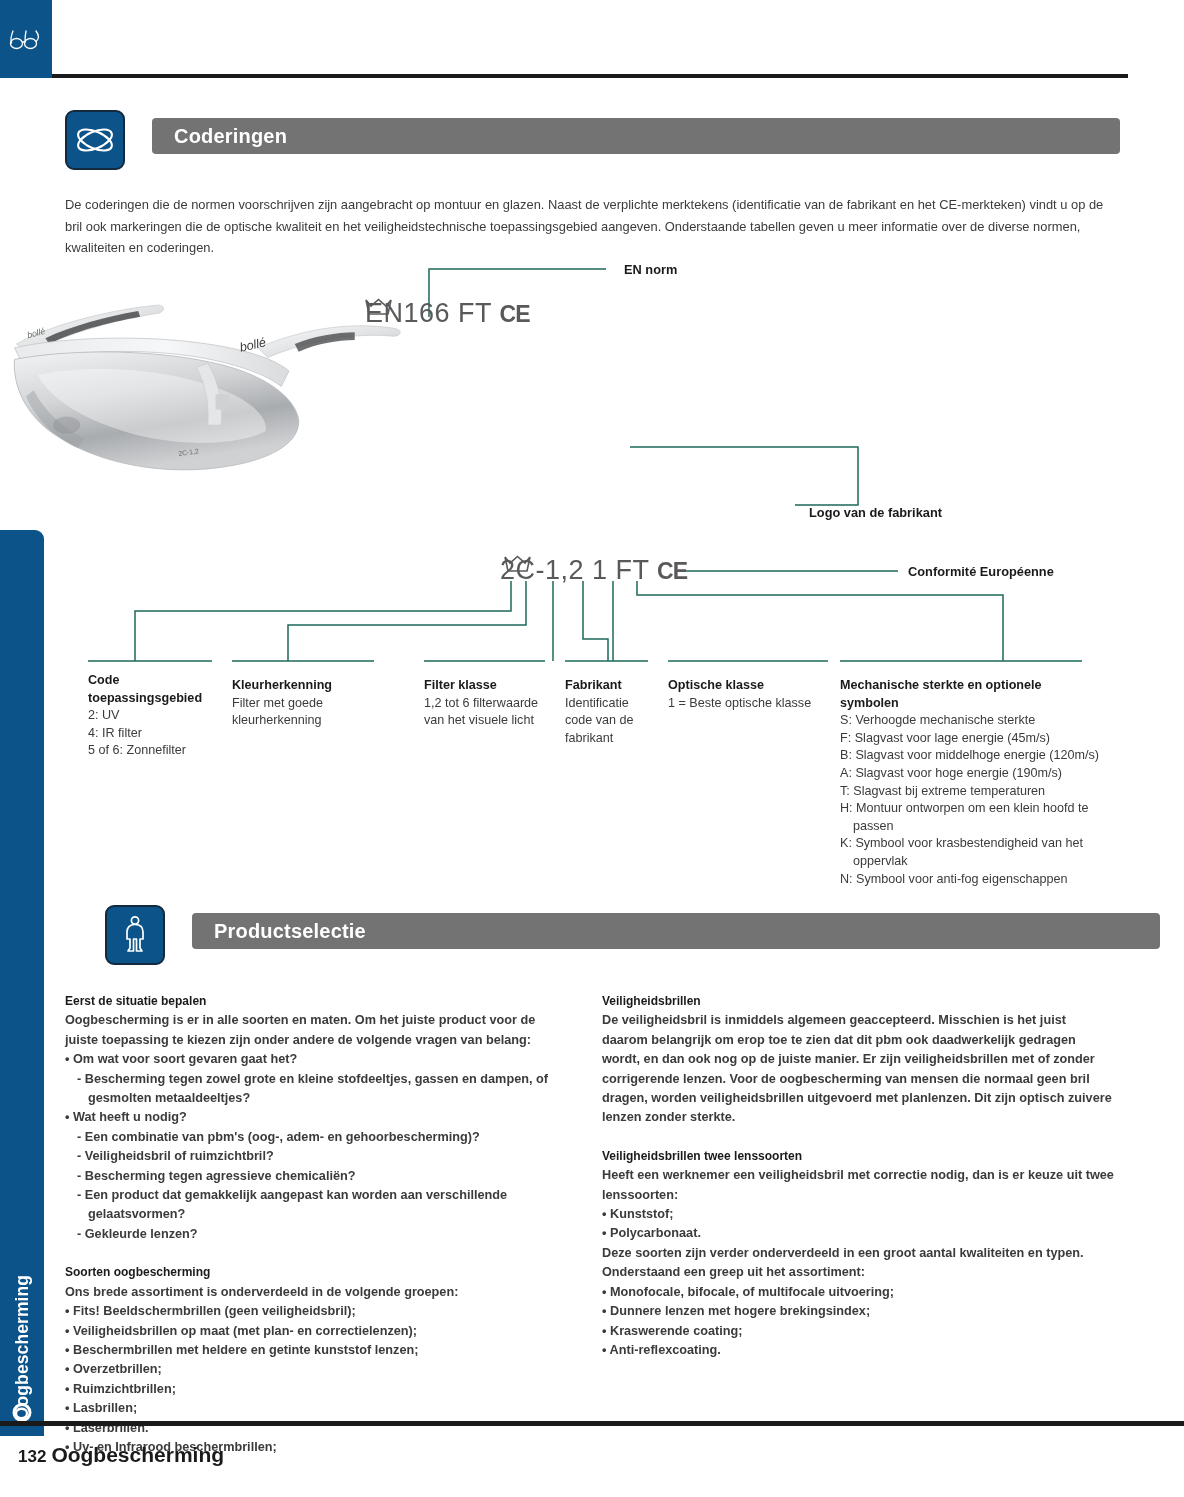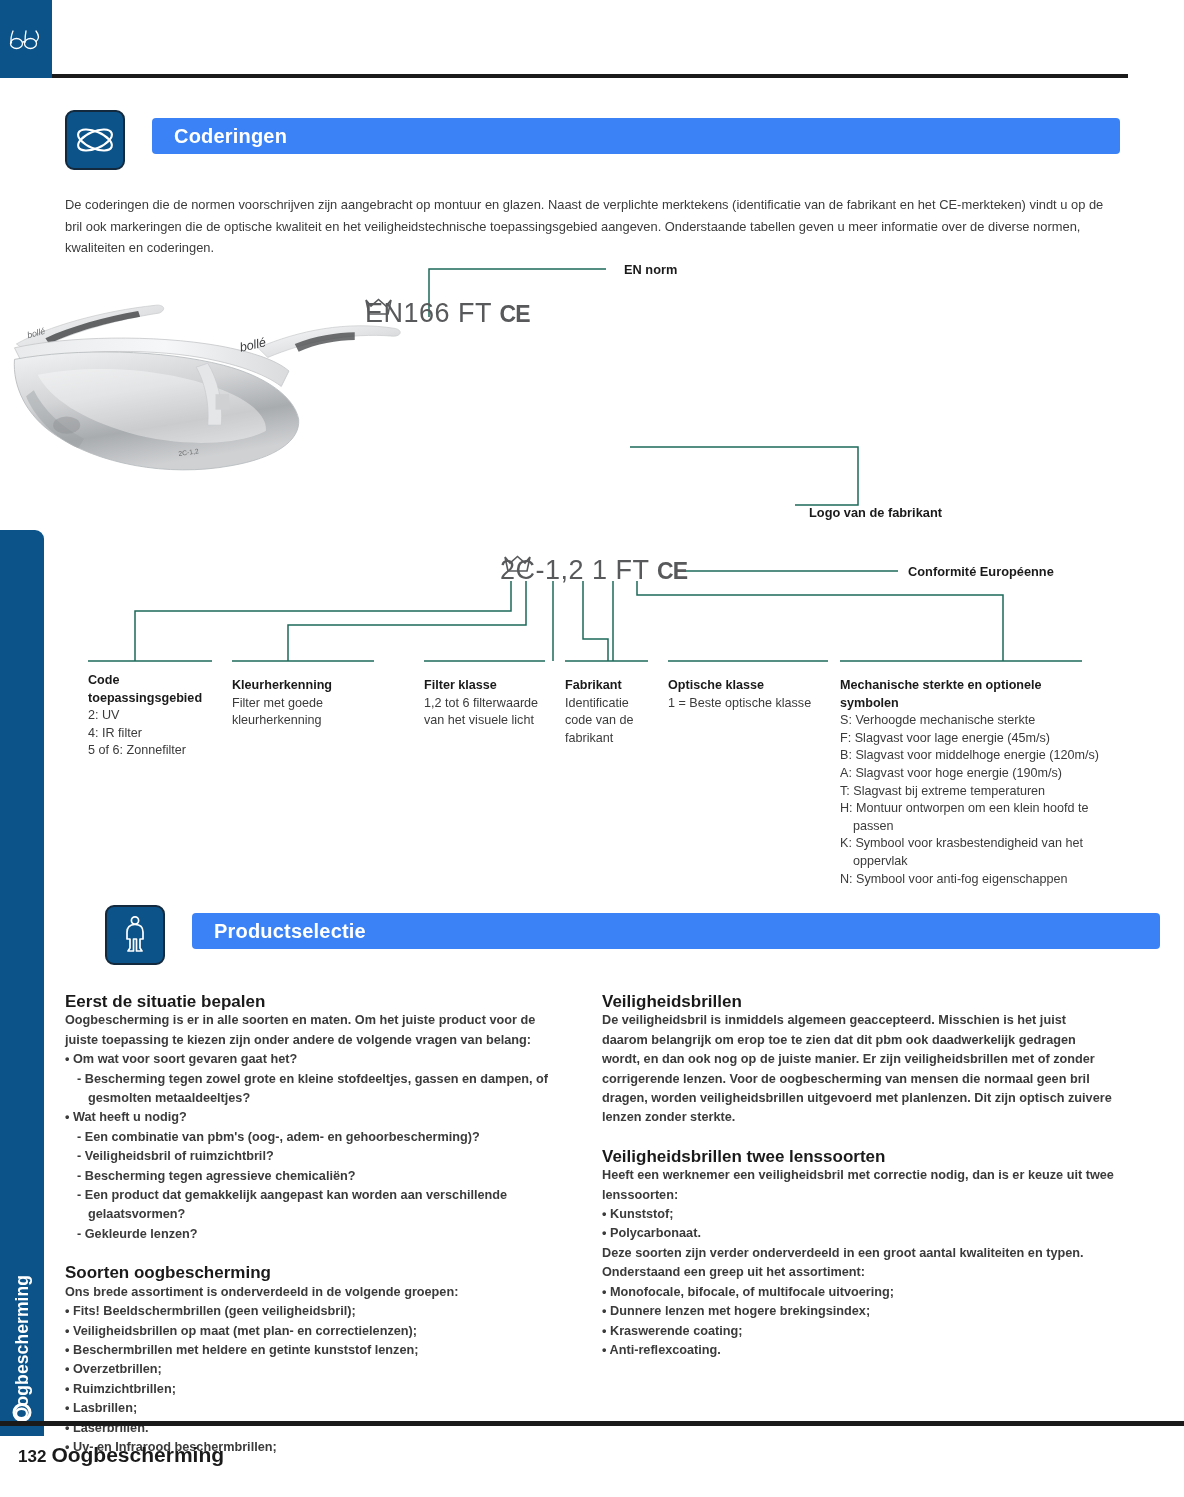--- a/index.html
+++ b/index.html
@@ -52,21 +52,21 @@
   .sec-icon{
     position:absolute; left:0; top:0;
     width:60px; height:60px;
     background:#0b5389;
     border-radius:9px;
     border:2px solid #13293d;
     display:flex; align-items:center; justify-content:center;
   }
   .sec-bar{
     position:absolute; left:87px; top:8px; height:36px; right:0;
-    background:#3b82f6;
+    background:#737373;
     border-radius:4px;
     display:flex; align-items:center;
   }
   .sec-title{
     color:#ffffff; font-size:20px; font-weight:bold; padding-left:22px;
     letter-spacing:.2px;
   }
 
   
   .intro{
@@ -90,21 +90,21 @@
   
   .legend{ position:absolute; left:0; top:669px; width:1184px; }
   .lgd{ position:absolute; font-size:12.6px; line-height:17.6px; color:#3b3b3b; }
   .lgd b{ color:#1a1a1a; font-weight:bold; display:block; }
   .lgd .hang{ padding-left:13px; }
 
   
   .col{
     position:absolute; font-size:12.7px; line-height:19.4px; color:#3b3b3b;
   }
-  .col h4{ margin:0; font-size:17px; font-weight:bold; color:#1a1a1a; line-height:19.4px;}
+  .col h4{ margin:0; font-size:12px; font-weight:bold; color:#1a1a1a; line-height:19.4px;}
   .col p{ margin:0;font-weight:bold; }
   .col .b1{ padding-left:10px; text-indent:-10px; }
   .col .b2{ padding-left:23px; text-indent:-11px; }
   .col .gap{ height:19px; }
 
   
   .foot-rule{ position:absolute; left:0; top:1421px; width:1184px; height:5px; background:#1a1a1a; }
   .foot{ position:absolute; left:18px; top:1443px; display:flex; align-items:baseline; gap:5px;}
   .foot-num{ font-size:17px; font-weight:bold; color:#1a1a1a; }
   .foot-title{ font-size:21px; font-weight:bold; color:#1a1a1a; }

